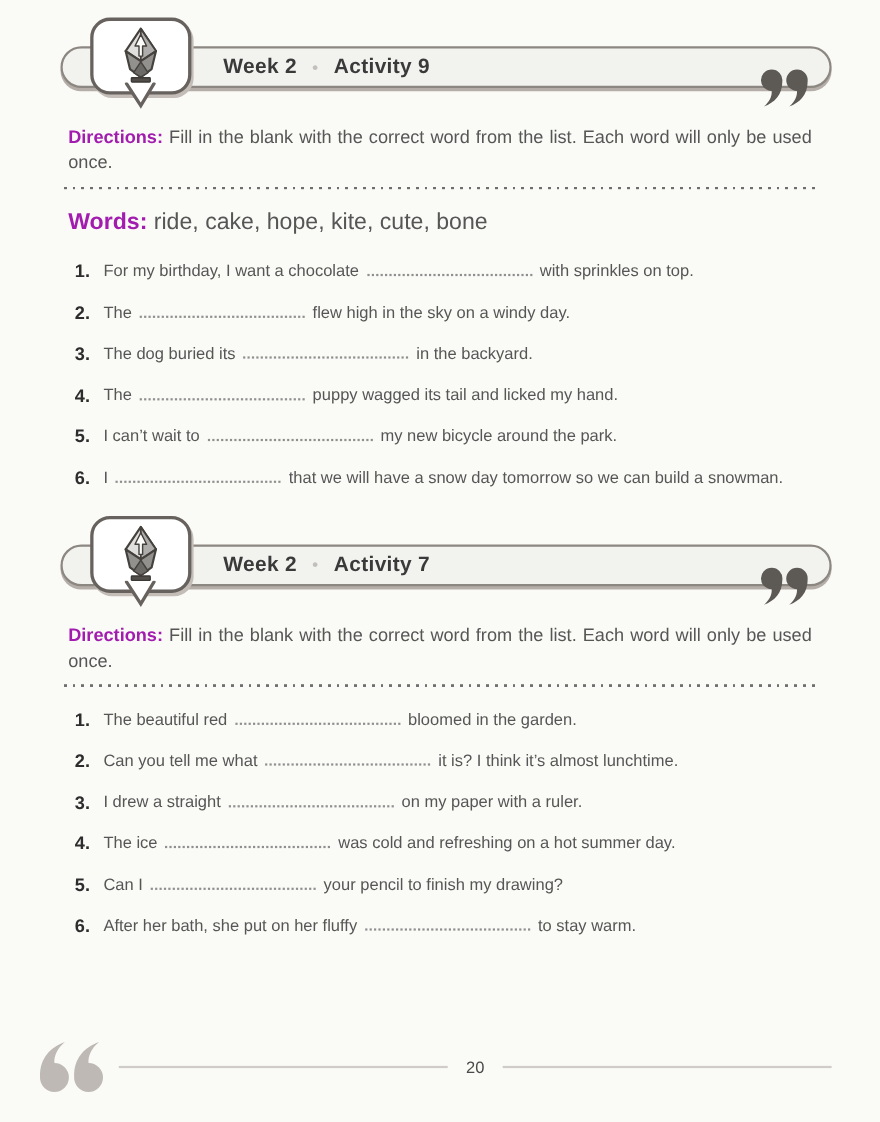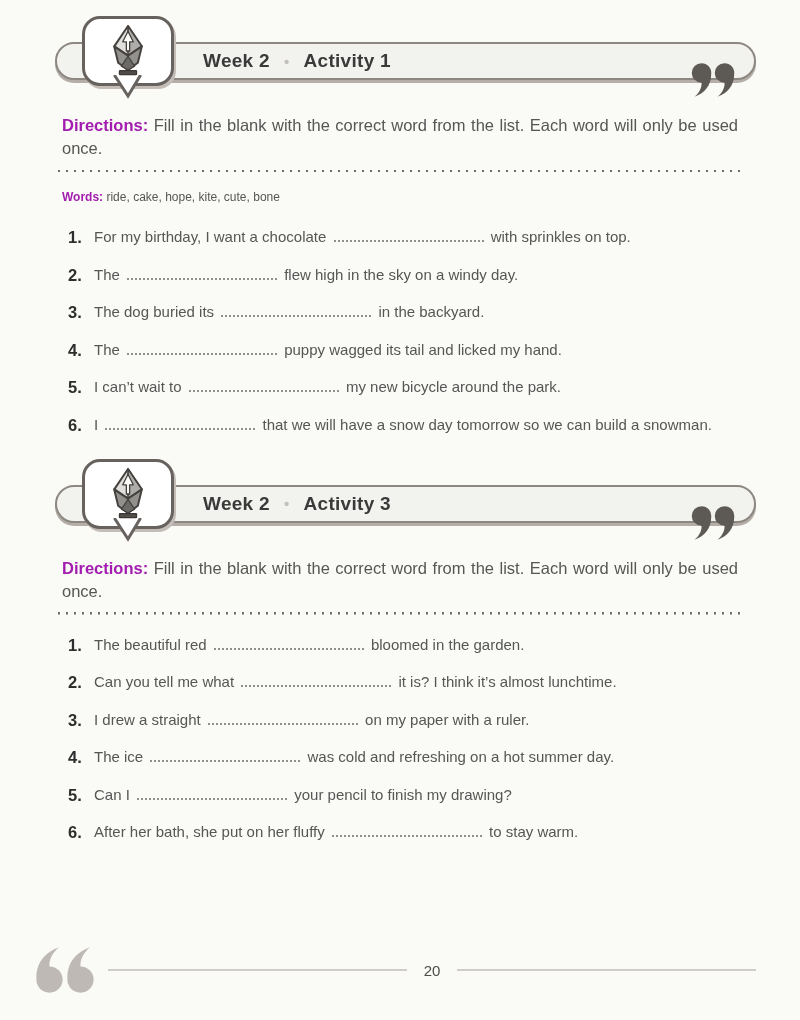--- a/index.html
+++ b/index.html
@@ -32,21 +32,21 @@
   .bubble-tail { position:absolute; left:28px; bottom:-16px; }
 
   
   .directions { font-size:16.5px; line-height:23px; color:#565656; text-align:justify; margin-bottom:9px; }
   .directions b, .words b { color:#a21caf; font-weight:700; }
   .dotted-divider {
     height:3px; margin:0 -4px 18px;
     background-image:repeating-linear-gradient(to right, #6e6e6e 0 2.5px, transparent 2.5px 8px);
     background-size:100% 2.5px; background-repeat:no-repeat; background-position:left bottom;
   }
-  .words { font-size:12px; color:#565656; margin-bottom:21px; }
+  .words { font-size:21px; color:#565656; margin-bottom:21px; }
 
   .items { padding-left:6px; }
   .item { display:flex; margin-bottom:13.5px; }
   .item-num { min-width:26px; font-weight:700; font-size:16.5px; line-height:24px; color:#2d2d2d; }
   .item-text { flex:1; font-size:15px; line-height:24px; color:#565656; text-align:justify; }
   .blank {
     display:inline-block; width:150px; height:.8em; margin:0 3px;
     border-bottom:2px dotted #8f8f8f; vertical-align:baseline;
   }
 
@@ -81,21 +81,21 @@
 </svg>
 
 <div class="page">
 
   <section>
     <div class="activity-header">
       <div class="header-bar">
         <div class="header-title">
           <span>Week 2</span>
           <span class="header-sep">•</span>
-          <span>Activity 1</span>
+          <span>Activity 9</span>
         </div>
       </div>
       <span class="end-quote">
         <svg width="46" height="40" viewBox="0 0 52 40" fill="#5d5955">
           <use href="#comma"></use>
             <use href="#comma" transform="translate(26 0)"></use>
         </svg>
       </span>
       <div class="speech-bubble">
         <svg viewBox="0 0 64 84" width="42" height="56">
@@ -137,21 +137,21 @@
         </div>
       </div>
   </section>
 
   <section class="activity-2">
     <div class="activity-header">
       <div class="header-bar">
         <div class="header-title">
           <span>Week 2</span>
           <span class="header-sep">•</span>
-          <span>Activity 3</span>
+          <span>Activity 7</span>
         </div>
       </div>
       <span class="end-quote">
         <svg width="46" height="40" viewBox="0 0 52 40" fill="#5d5955">
           <use href="#comma"></use>
             <use href="#comma" transform="translate(26 0)"></use>
         </svg>
       </span>
       <div class="speech-bubble">
         <svg viewBox="0 0 64 84" width="42" height="56">

